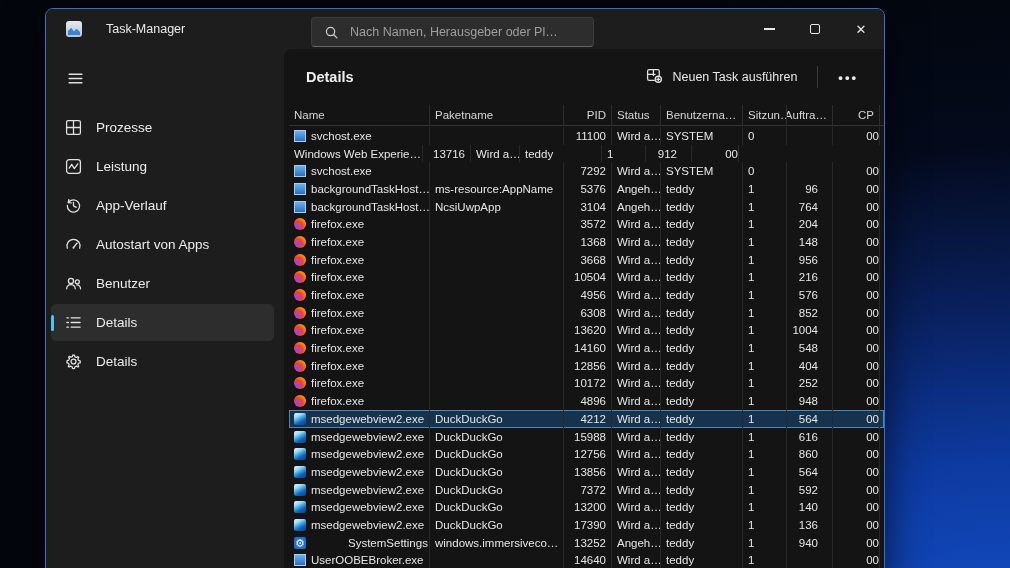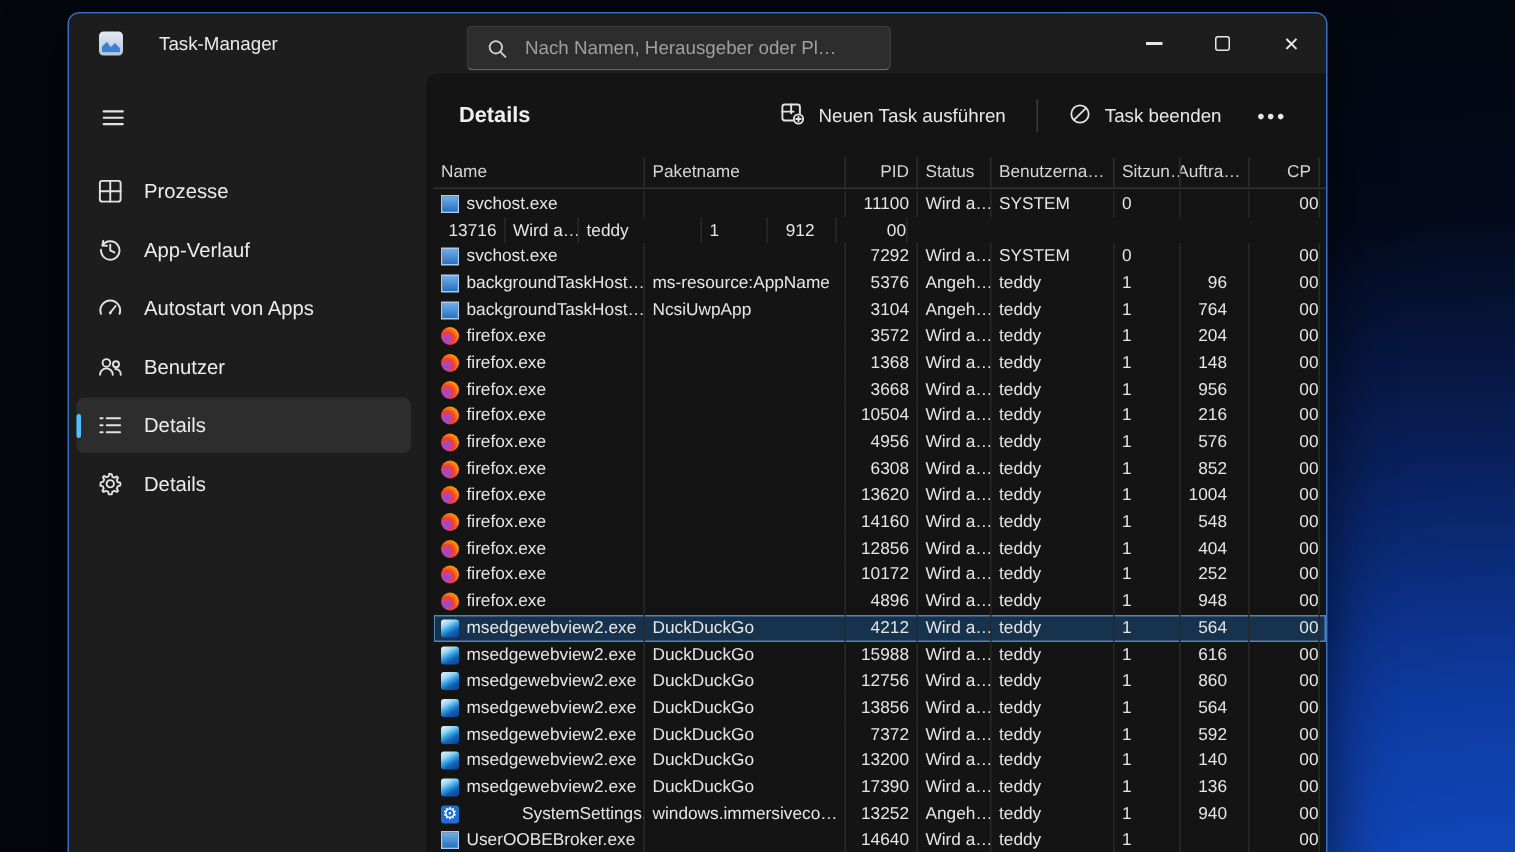--- a/index.html
+++ b/index.html
@@ -131,20 +131,29 @@
                 <rect x="1.5" y="1.5" width="13" height="13" rx="1.5"></rect>
                 <line x1="8" y1="1.5" x2="8" y2="14.5"></line>
                 <line x1="1.5" y1="8" x2="14.5" y2="8"></line>
               </svg>
             </span>
             <span class="side-label">Prozesse</span>
           </div>
           <div class="side-item">
             <span class="side-icon">
               <svg width="17" height="17" viewBox="0 0 16 16">
+                <rect x="1.5" y="1.5" width="13" height="13" rx="2.5"></rect>
+                <polyline points="4,9.5 6.3,6 8.8,10 12,5.5"></polyline>
+              </svg>
+            </span>
+            <span class="side-label">Leistung</span>
+          </div>
+          <div class="side-item">
+            <span class="side-icon">
+              <svg width="17" height="17" viewBox="0 0 16 16">
                 <path d="M3.1 5.3 A5.8 5.8 0 1 1 2.2 8"></path>
                 <polyline points="3.6,2.4 3.1,5.3 5.9,5.5"></polyline>
                 <polyline points="8,4.8 8,8.4 10.6,9.7"></polyline>
               </svg>
             </span>
             <span class="side-label">App-Verlauf</span>
           </div>
           <div class="side-item">
             <span class="side-icon">
               <svg width="17" height="17" viewBox="0 0 16 16">
@@ -204,29 +213,20 @@
                   <line x1="1.5" y1="7" x2="8.5" y2="7"></line>
                   <circle cx="11.6" cy="11.6" r="3.4" fill="#141414" stroke="none"></circle>
                   <circle cx="11.6" cy="11.6" r="2.9"></circle>
                   <line x1="11.6" y1="10.2" x2="11.6" y2="13"></line>
                   <line x1="10.2" y1="11.6" x2="13" y2="11.6"></line>
                 </svg>
             </span>
             <span>Neuen Task ausführen</span>
           </button>
           <div class="tb-divider"></div>
-          <button class="tb-btn">
-            <span>
-              <svg width="16" height="16" viewBox="0 0 16 16">
-                  <circle cx="8" cy="8" r="5.8"></circle>
-                  <line x1="4" y1="11.9" x2="12" y2="4.1"></line>
-                </svg>
-            </span>
-            <span>Task beenden</span>
-          </button>
           <button class="tb-btn more-btn">
               <span>•••</span>
             </button>
         </div>
       </div>
       <div class="table">
         <div class="thead" id="thead">
             <div class="th" style="width: 141px;">Name</div>
             <div class="th" style="width: 134px;">Paketname</div>
             <div class="th a-right" style="width: 48px;">PID</div>
@@ -258,20 +258,23 @@
                 <span>0</span>
               </div>
               <div class="td c-job a-right" style="width: 46px;">
                 <span></span>
               </div>
               <div class="td c-cpu a-right" style="width: 47px;">
                 <span>00</span>
               </div>
             </div>
             <div class="tr">
+              <div class="td c-pkg" style="width: 134px;">
+                <span>Windows Web Experie…</span>
+              </div>
               <div class="td c-pid a-right" style="width: 48px;">
                 <span>13716</span>
               </div>
               <div class="td c-status" style="width: 49px;">
                 <span>Wird a…</span>
               </div>
               <div class="td c-user" style="width: 82px;">
                 <span>teddy</span>
               </div>
               <div class="td c-session" style="width: 44px;">

